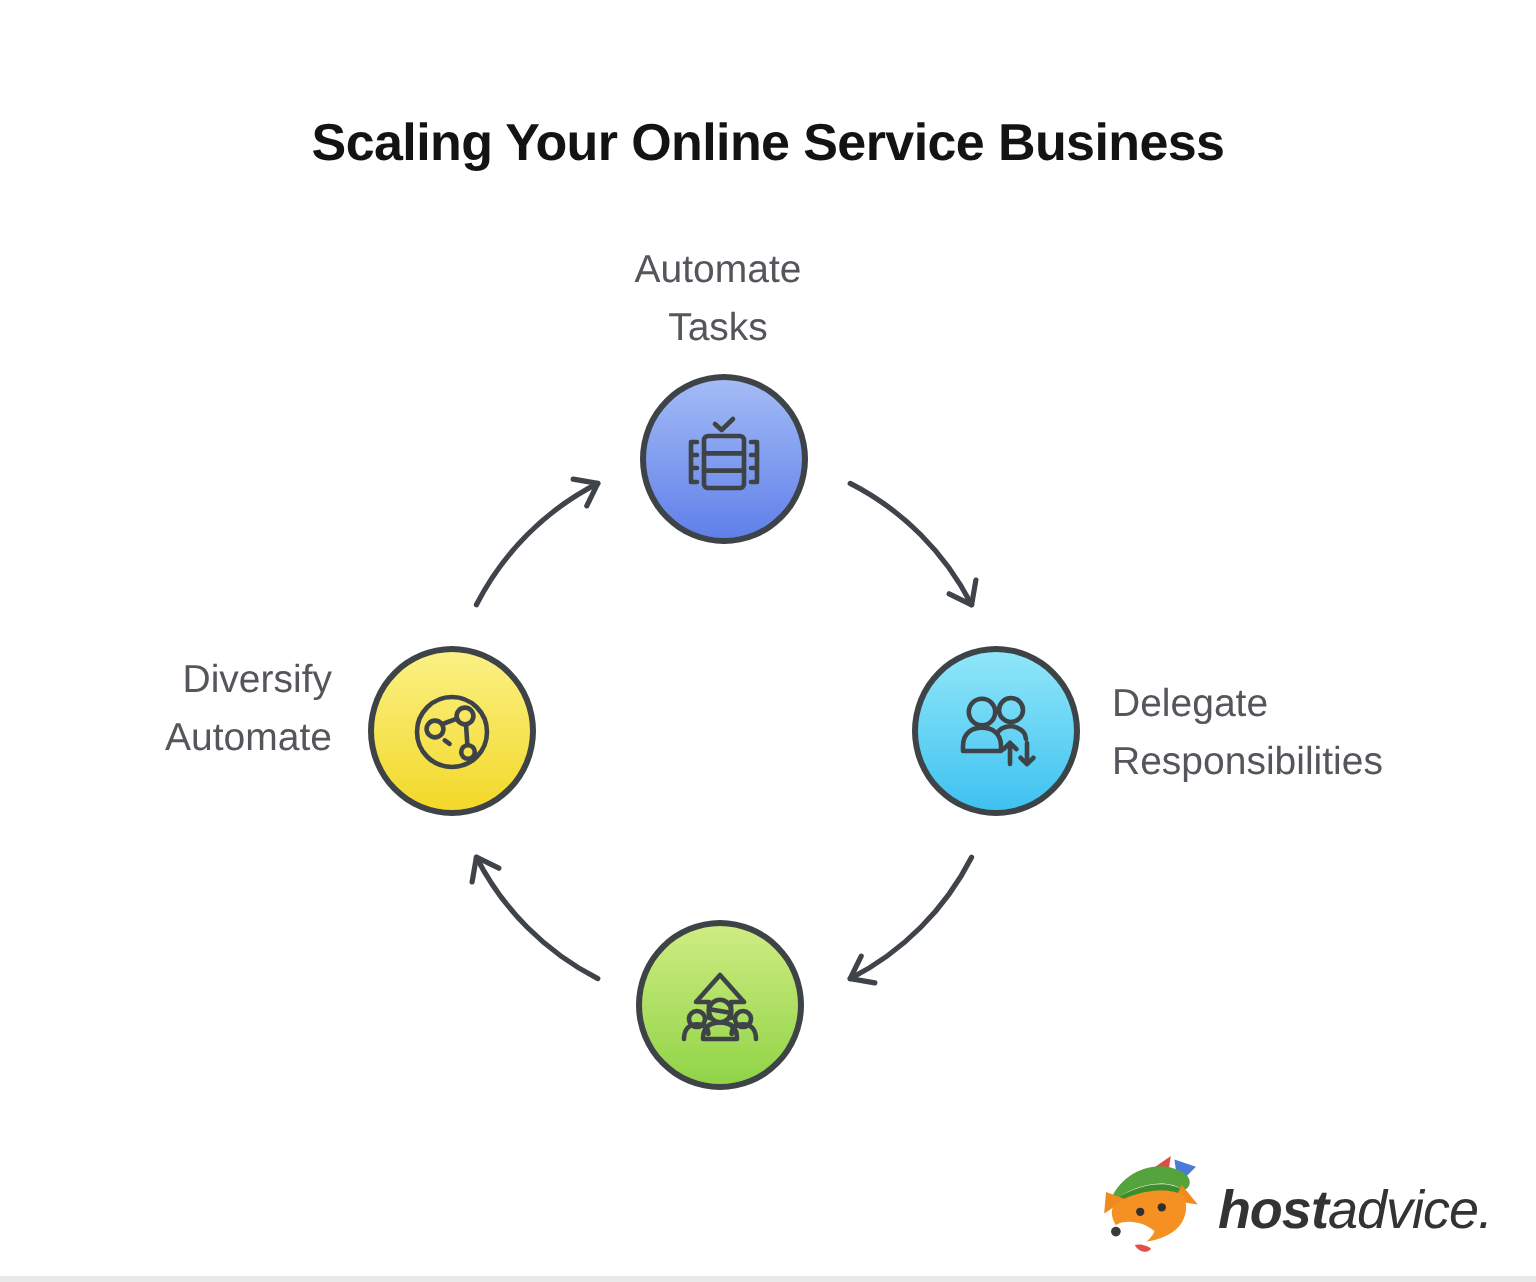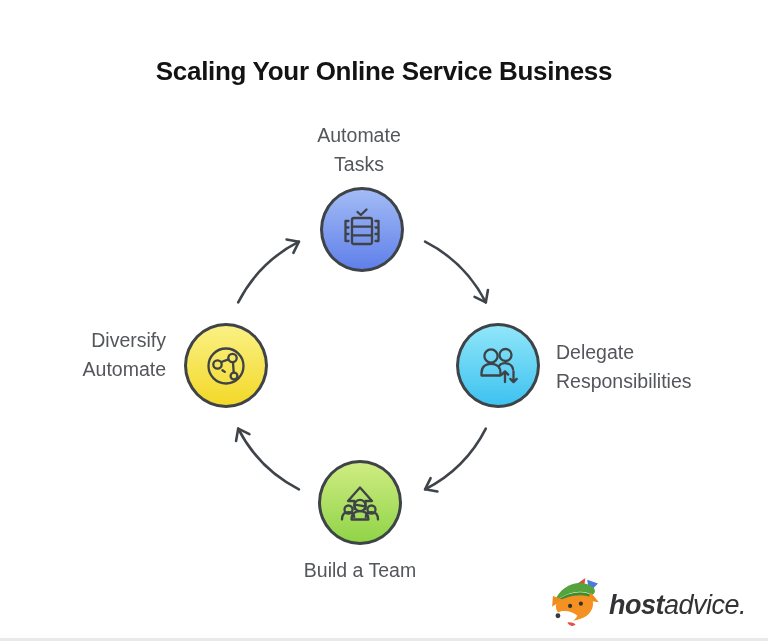--- a/index.html
+++ b/index.html
@@ -107,23 +107,20 @@
   </div>
 
   <div class="node-label label-automate">
     <div>Automate</div>
     <div>Tasks</div>
   </div>
   <div class="node-label label-delegate">
     <div>Delegate</div>
     <div>Responsibilities</div>
   </div>
-  <div class="node-label label-build">
-    <div>Build a Team</div>
-  </div>
   <div class="node-label label-diversify">
     <div>Diversify</div>
     <div>Automate</div>
   </div>
 
   <div class="logo">
     <svg width="58" height="54" viewBox="0 0 64 60">
       <polygon points="28,7 38,0 36,13" fill="#e14b45"></polygon>
       <polygon points="40,2 52,6 42,16" fill="#4b7ad9"></polygon>
       <path d="M4,26 C10,8 32,0 46,10 C50,13 49,18 45,19 C34,11 16,17 4,26 Z" fill="#55a33c"></path>

